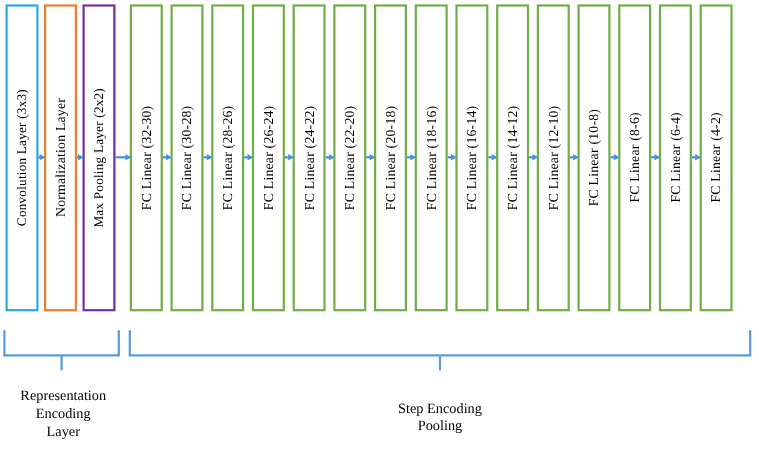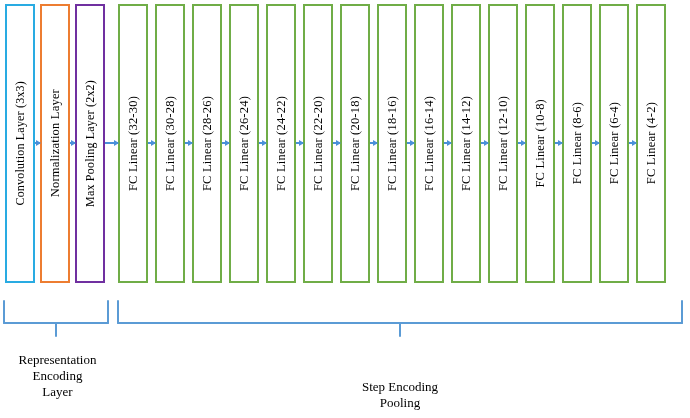--- a/index.html
+++ b/index.html
@@ -206,19 +206,19 @@
         <div class="b-r"></div>
         <div class="b-stem" style="left: calc(50% - 1px);"></div>
       </div>
     </div>
   <div id="captions-layer">
       <div class="caption" style="left: 0px; width: 115px; top: 352px;">
         <div>Representation</div>
         <div>Encoding</div>
         <div>Layer</div>
       </div>
-      <div class="caption" style="left: 330px; width: 140px; top: 379px;">
+      <div class="caption" style="left: 330px; width: 140px; top: 363px;">
         <div>Step Encoding</div>
         <div>Pooling</div>
       </div>
     </div>
 
 </div>
 
 </body></html>

